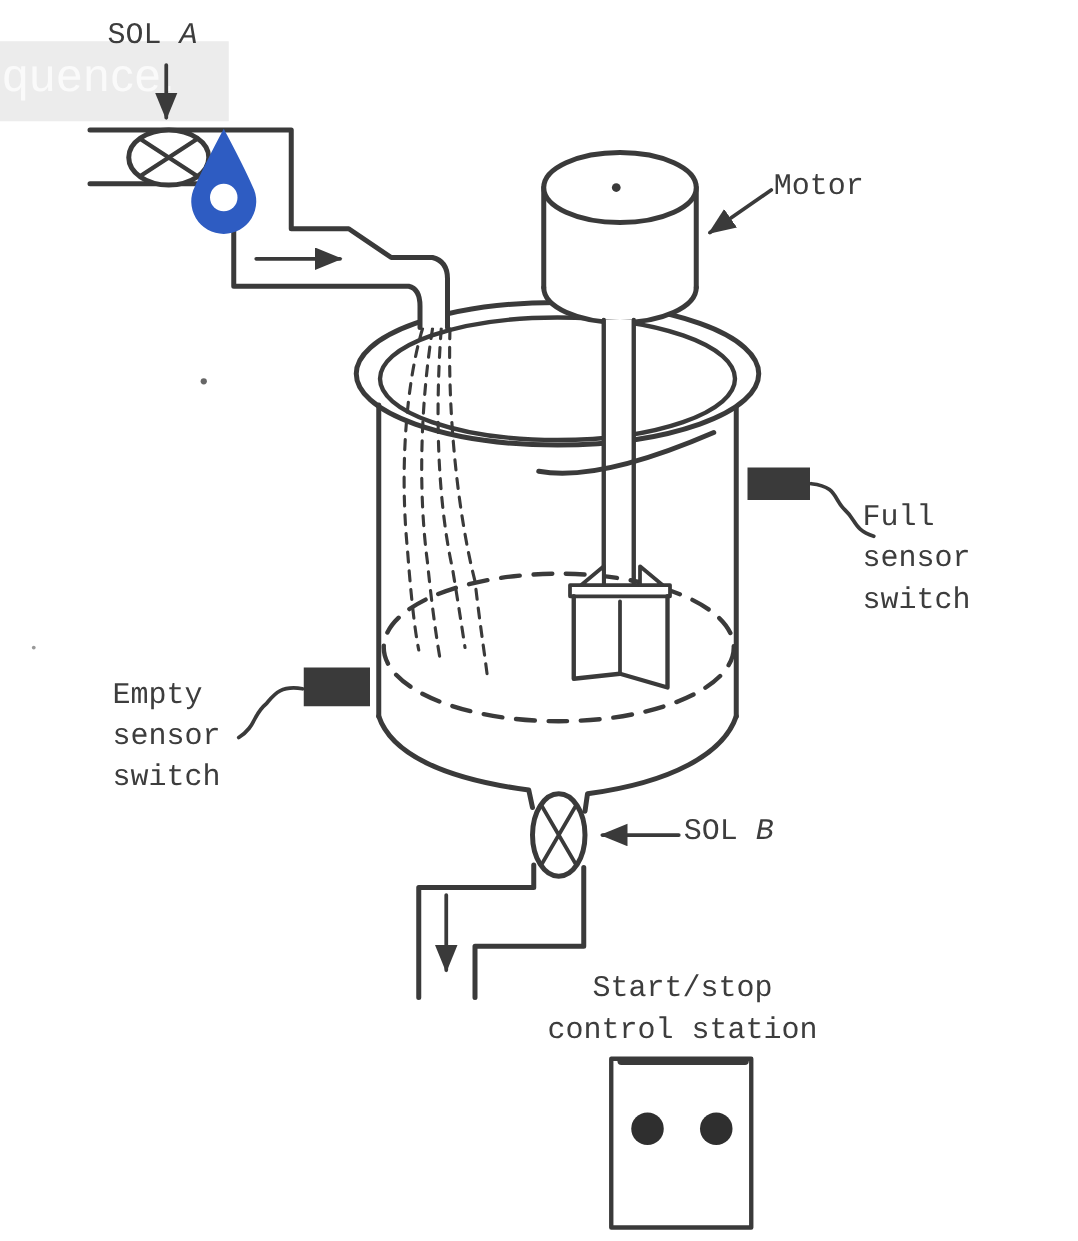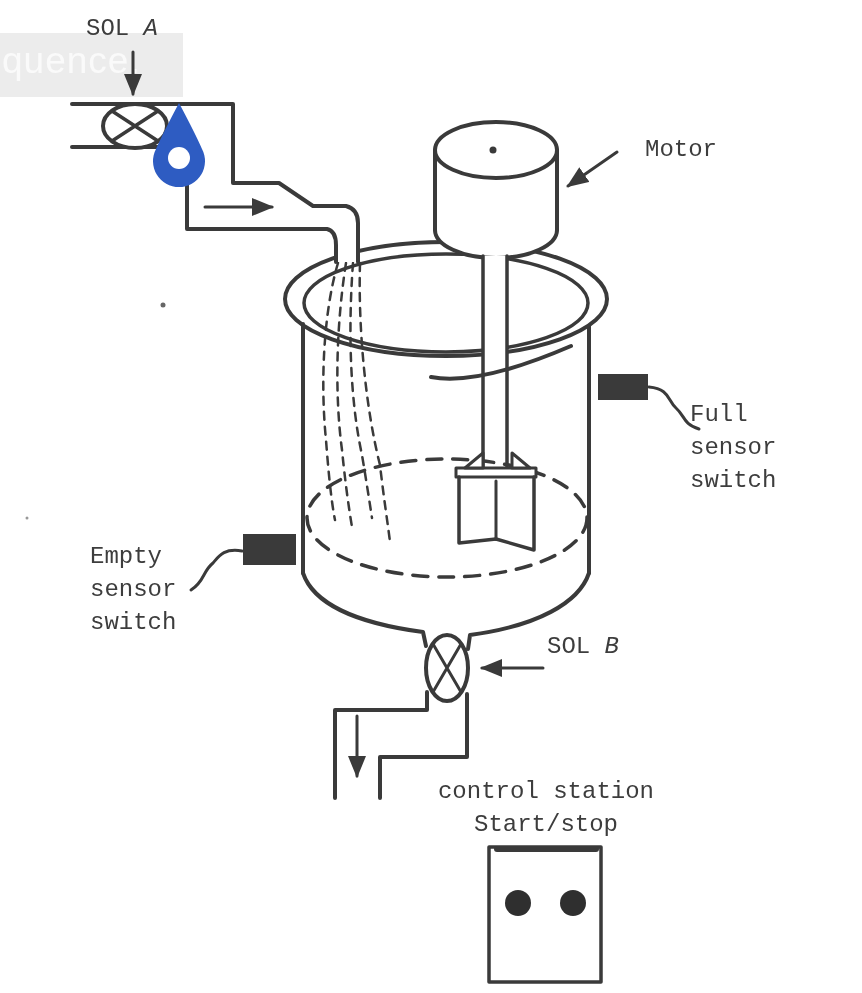--- a/index.html
+++ b/index.html
@@ -123,36 +123,36 @@
         <path d="M179,103 Q163,133 156,149 A26,26 0 1 0 202,149 Q195,133 179,103 Z" fill="#2e5cc2" stroke="none"></path>
         <circle cx="179" cy="158" r="11" fill="#ffffff" stroke="none"></circle>
       </g>
     </g>
   </svg>
 
   <div class="lbl" style="left:86px;top:15px;">
     <span>SOL </span><span class="em">A</span>
   </div>
 
-  <div class="lbl" style="left:645px;top:136px;">Motor</div>
+  <div class="lbl" style="left:619px;top:136px;">Motor</div>
 
   <div class="lbl multiline" style="left:690px;top:398px;">
     <div>Full</div>
     <div>sensor</div>
     <div>switch</div>
   </div>
 
   <div class="lbl multiline" style="left:90px;top:540px;">
     <div>Empty</div>
     <div>sensor</div>
     <div>switch</div>
   </div>
 
-  <div class="lbl" style="left:547px;top:633px;">
+  <div class="lbl" style="left:547px;top:652px;">
     <span>SOL </span><span class="em">B</span>
   </div>
 
   <div class="lbl multiline cs-label">
+    <div>Start/stop</div>
     <div>control station</div>
-    <div>Start/stop</div>
   </div>
 
 </div>
 
 </body></html>

